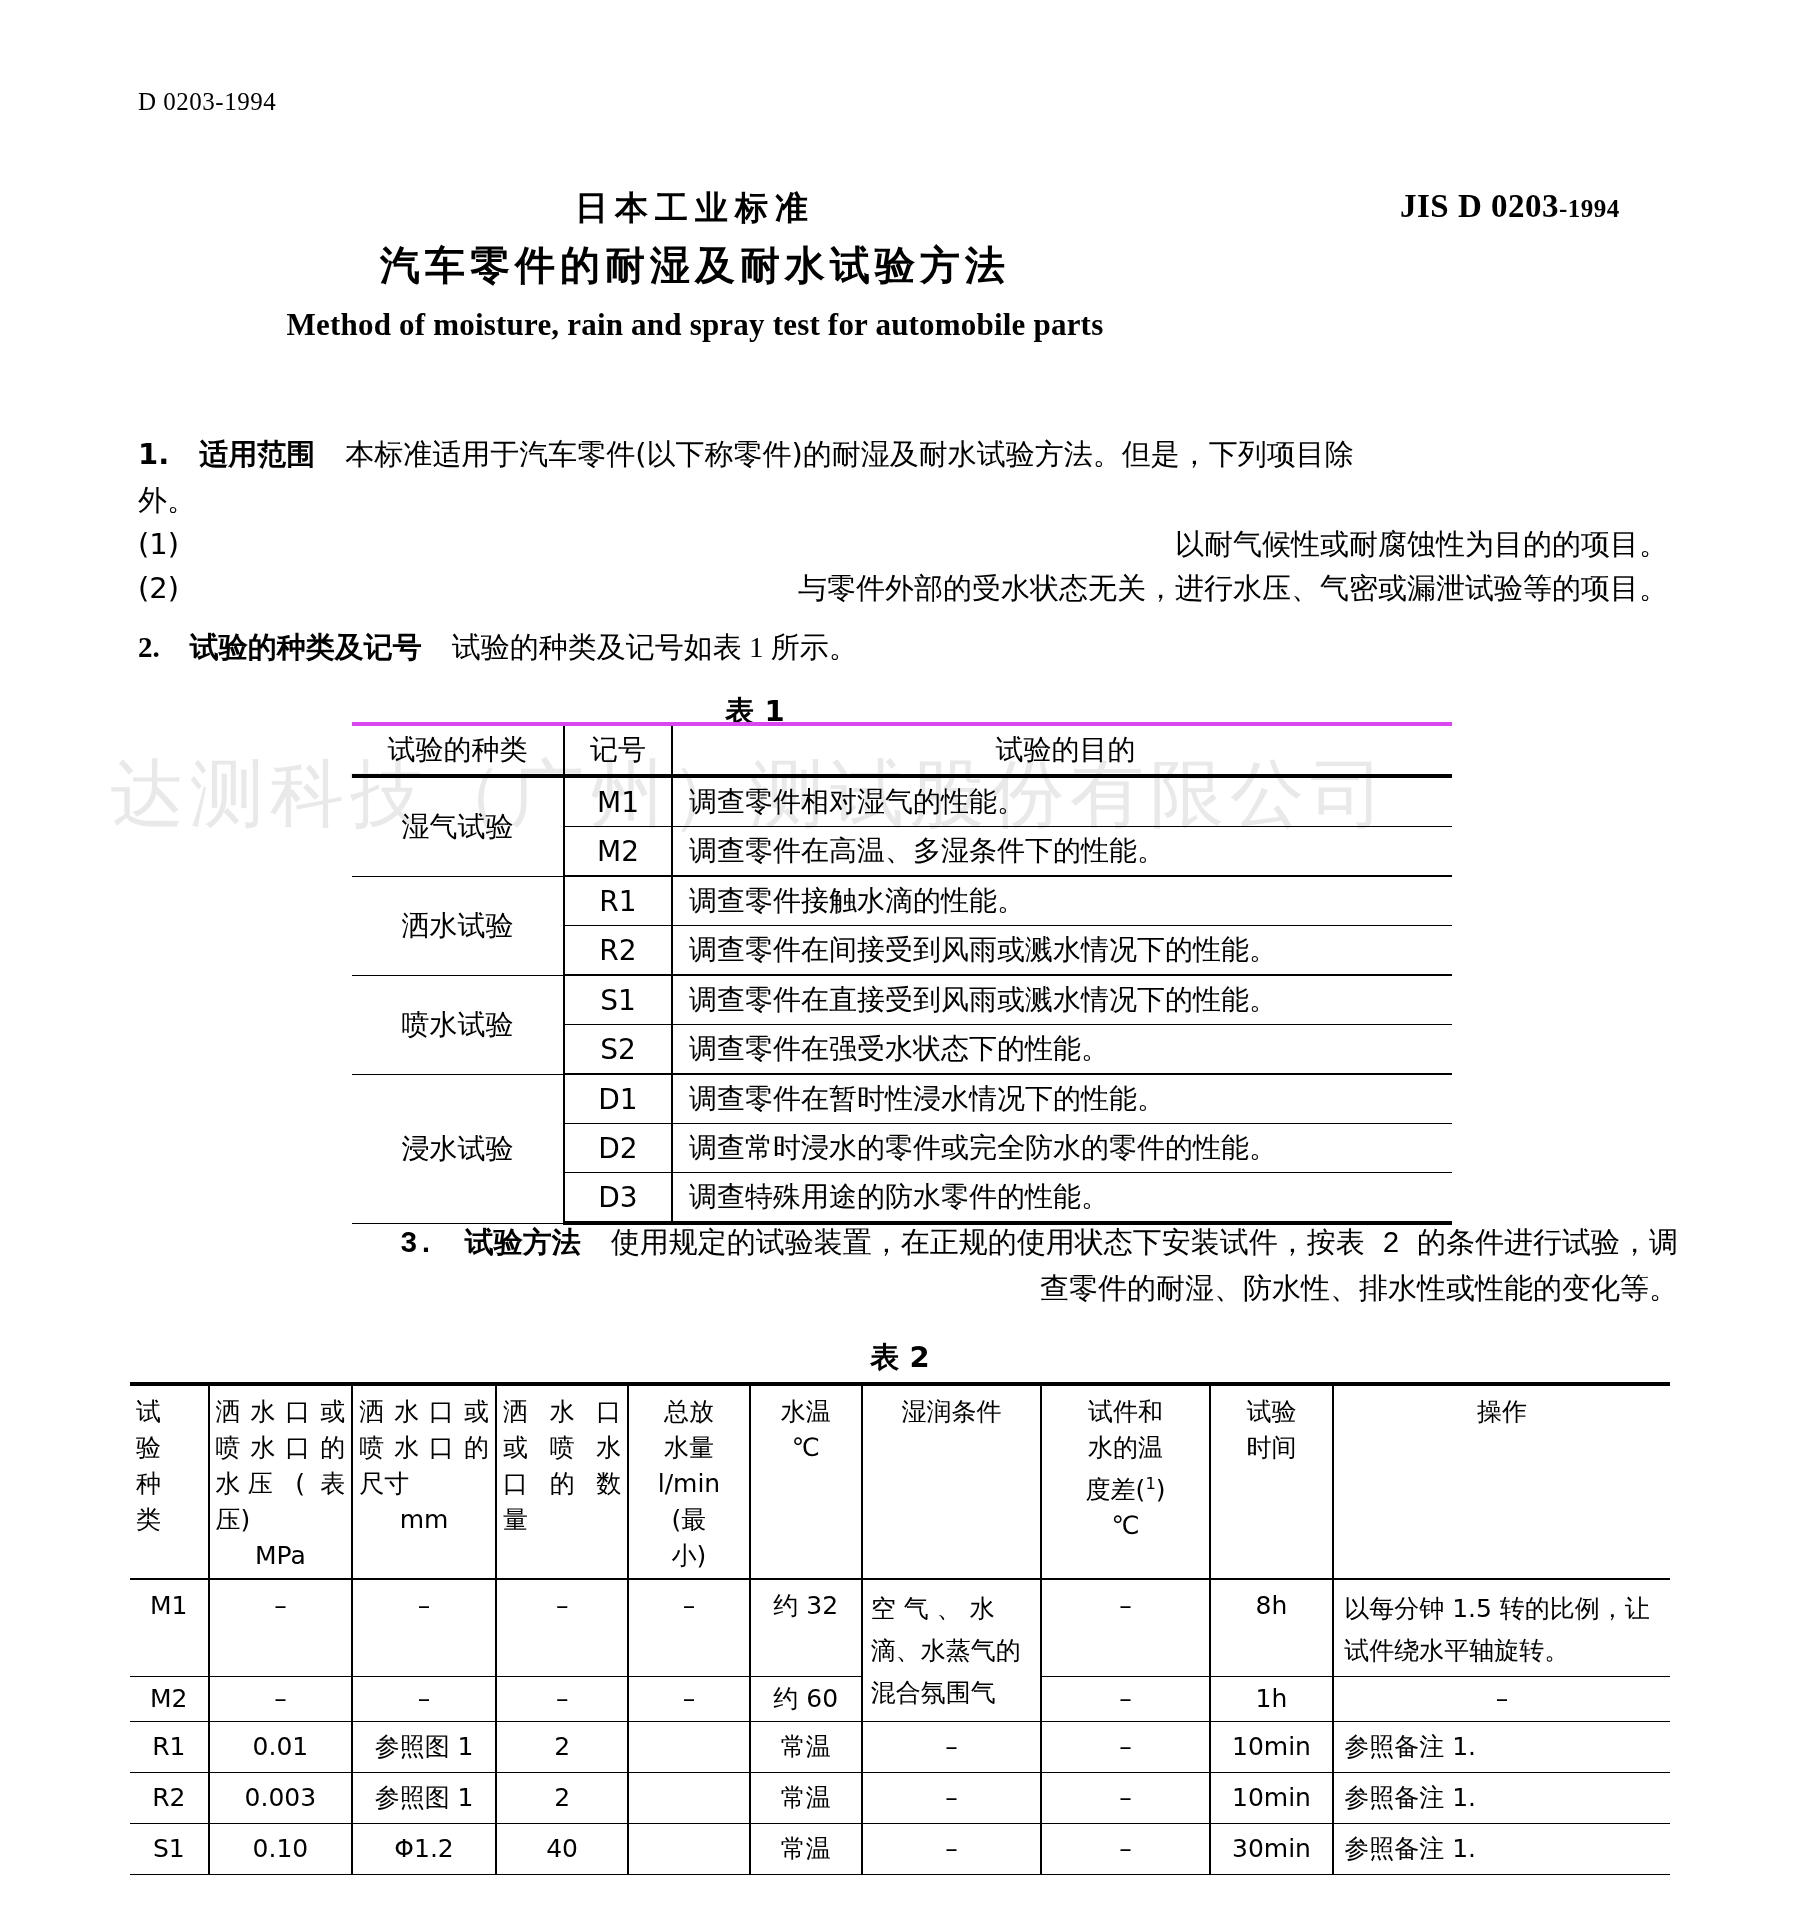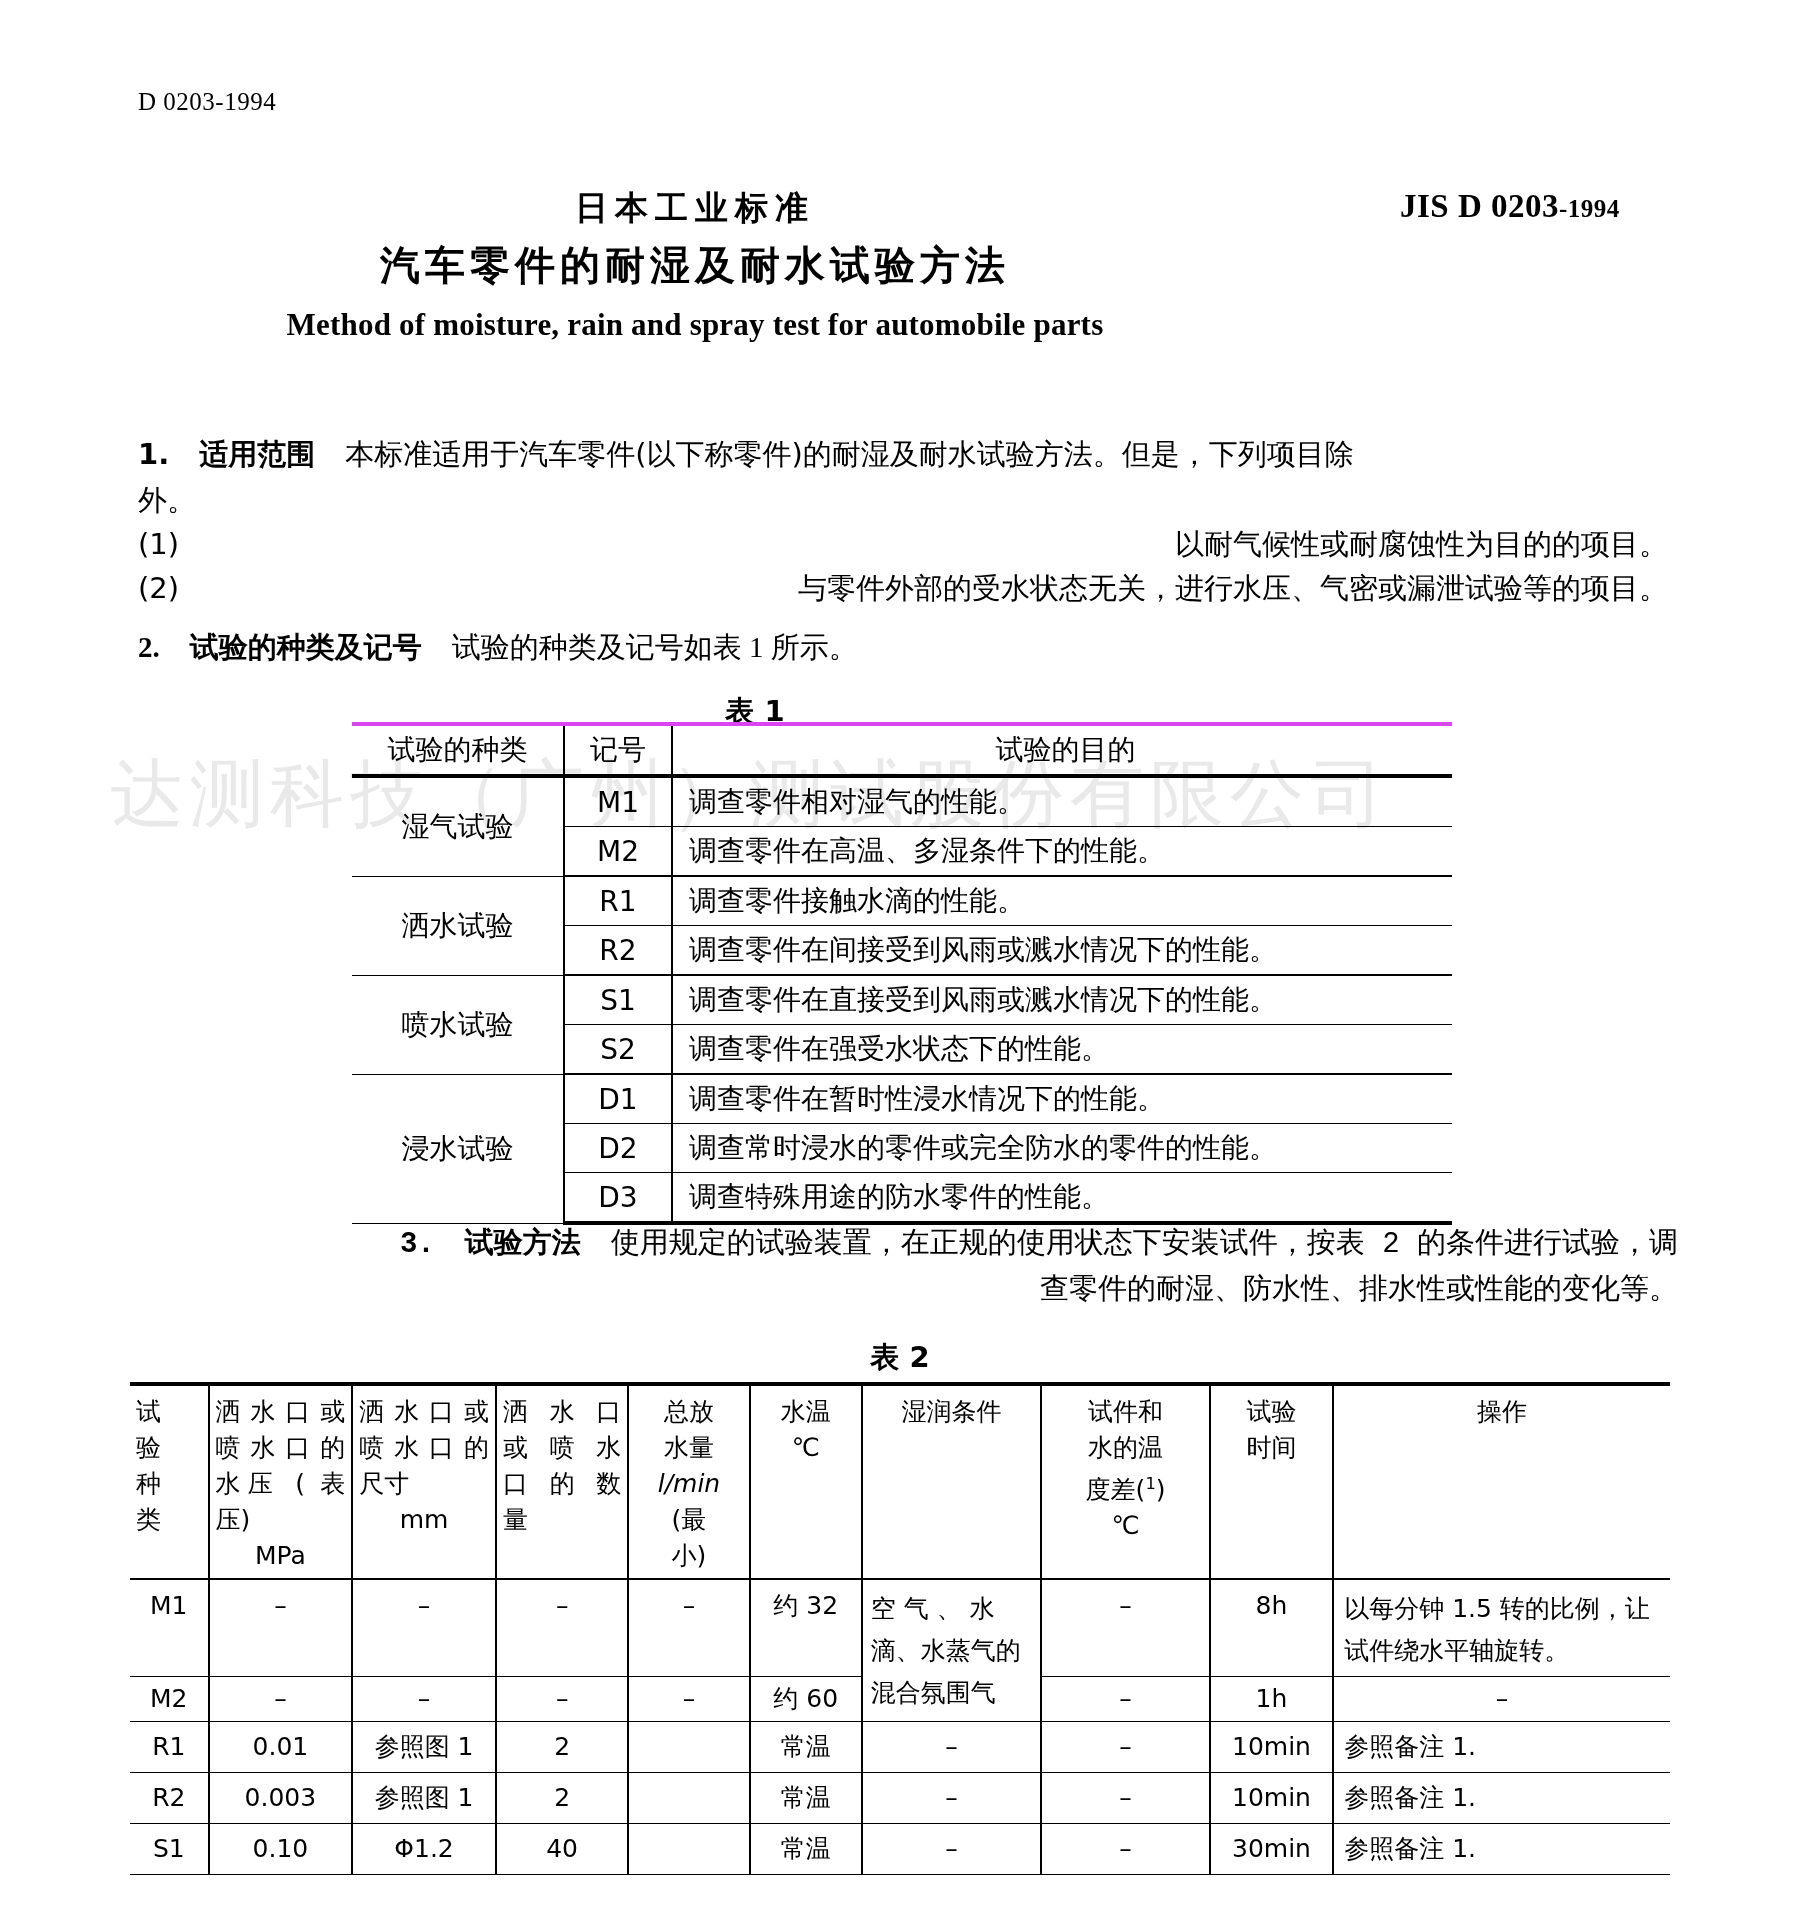--- a/index.html
+++ b/index.html
@@ -358,21 +358,21 @@
           </td>
           <td class="w-num">
             <span class="h-just">洒水口</span>
             <span class="h-just">或喷水</span>
             <span class="h-just">口的数</span>
             <span>量</span>
           </td>
           <td class="w-flow ctr">
             <span class="h-just" style="text-align:center;text-align-last:center;">总放</span>
             <span class="h-just" style="text-align:center;text-align-last:center;">水量</span>
-            <span class="h-just" style="text-align:center;text-align-last:center;font-style:italic;">l/min</span>
+            <span class="h-just" style="text-align:center;text-align-last:center;">l/min</span>
             <span class="h-just" style="text-align:center;text-align-last:center;">(最</span>
             <span class="h-just" style="text-align:center;text-align-last:center;">小)</span>
           </td>
           <td class="w-temp ctr">
             <span class="h-just" style="text-align:center;text-align-last:center;">水温</span>
             <span class="h-just" style="text-align:center;text-align-last:center;">℃</span>
           </td>
           <td class="w-wet ctr">
             <span class="h-just" style="text-align:center;text-align-last:center;">湿润条件</span>
           </td>

